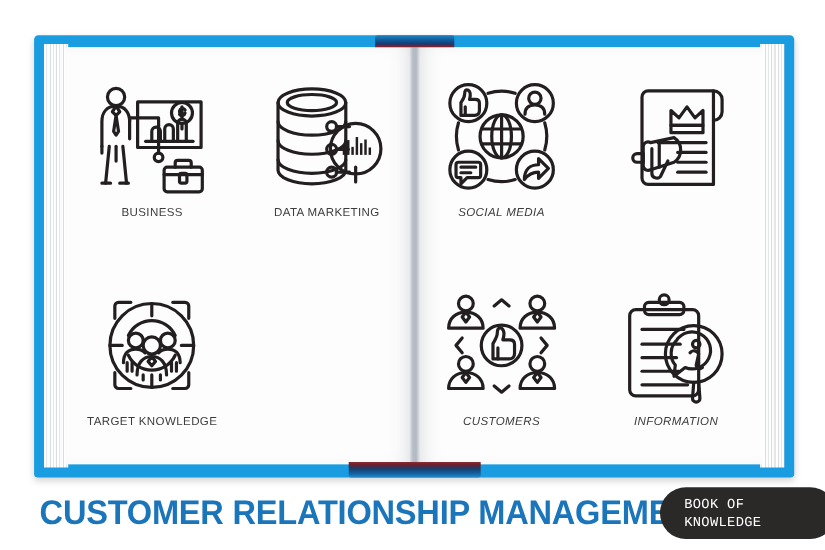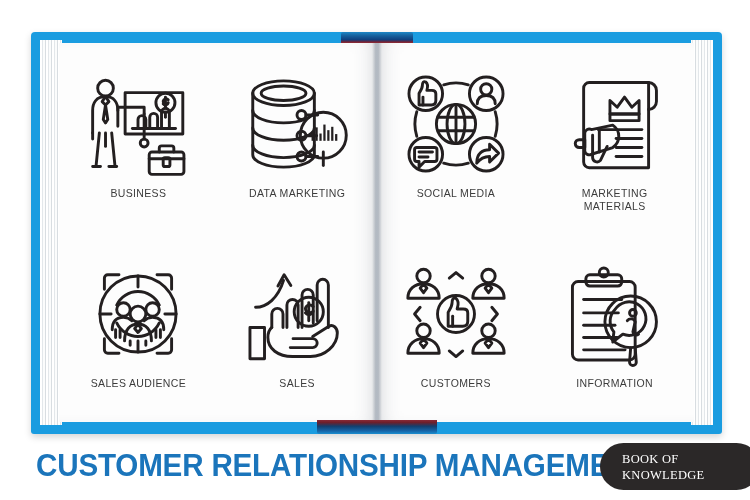--- a/index.html
+++ b/index.html
@@ -69,21 +69,21 @@
     bottom: 12px;
     background: #ffffff;
     display: flex;
   }
   .page {
     position: relative;
     flex: 1 1 50%;
     background: #fdfdfd;
   }
   .page-left  { box-shadow: inset -16px 0 22px -16px rgba(60,70,85,0.30); }
-  .page-right { box-shadow: inset  16px 0 22px -16px rgba(60,70,85,0.30); }
+  .page-right { box-shadow: inset  16px 0 22px -16px rgba(60,70,85,0.30); font-style: italic; }
 
   
   .gutter {
     position: absolute;
     left: 50%;
     top: 0;
     bottom: 0;
     width: 10px;
     transform: translateX(-50%);
     background: linear-gradient(to right,
@@ -199,21 +199,21 @@
     display: flex;
     align-items: center;
     padding-left: 22px;
   }
   #badge .badge-text {
     color: #ffffff;
     font-size: 12.5px;
     line-height: 16px;
     letter-spacing: 0.3px;
     white-space: pre-line;
-    font-family: Liberation Serif, serif;
+    font-family: Liberation Mono, monospace;
   }
 </style>
 </head>
 <body>
 
 <div id="stage">
 
   <div id="book">
 
     <div class="cover"></div>
@@ -331,49 +331,23 @@
                   <path d="M146 128 C146 113 138 106 126 106 C120 106 115 108 111 112"></path>
                   <path d="M140 128 L140 142 M132 128 L132 142"></path>
 
                   <circle cx="100" cy="100" r="14"></circle>
                   <path d="M76 148 C76 128 86 118 100 118 C114 118 124 128 124 148"></path>
                   <path d="M100 118 L94 126 L100 133 L106 126 Z"></path>
                   <path d="M86 148 L86 156 M114 148 L114 156"></path>
                 </g>
               </svg>
             </div>
-            <div class="caption">SALES AUDIENCE</div>
-          </div>
-
-          <div class="cell">
-            <div class="glyph">
-              <svg viewBox="0 0 200 200">
-                <g class="ico">
-
-                  <path d="M26 88 C46 88 66 72 76 40"></path>
-                  <path d="M66 50 L77 30 L89 49"></path>
-
-                  <path d="M55 124 L55 100 a10 10 0 0 1 20 0 L75 124"></path>
-                  <path d="M82 124 L82 84 a10 10 0 0 1 20 0 L102 124"></path>
-                  <path d="M109 124 L109 66 a10 10 0 0 1 20 0 L129 116"></path>
-                  <path d="M136 112 L136 48 a10 10 0 0 1 20 0 L156 124"></path>
-
-                  <path d="M55 124 C55 124 48 130 48 142 C48 162 66 176 92 176 L124 176 C150 176 172 156 172 134 C172 124 164 118 157 122 L128 140"></path>
-                  <path d="M93 144 L128 144 a8 8 0 0 1 0 16 L88 160"></path>
-
-                  <rect x="16" y="124" width="26" height="56"></rect>
-
-                  <circle cx="121" cy="96" r="26"></circle>
-                  <path d="M121 80 L121 112"></path>
-                  <path d="M129 87 a8 8 0 0 0 -14 3 a8 8 0 0 0 14 5 a8 8 0 0 1 -14 3"></path>
-                </g>
-              </svg>
-            </div>
-            <div class="caption">SALES</div>
-          </div>
+            <div class="caption">TARGET KNOWLEDGE</div>
+          </div>
+
 
         </div>
       </div>
 
       <div class="page page-right">
         <div class="grid">
 
           <div class="cell">
             <div class="glyph">
               <svg viewBox="0 0 200 200">
@@ -426,22 +400,20 @@
                   <path d="M102 142 L148 142"></path>
                   <path d="M102 158 L148 158"></path>
 
                   <path d="M60 120 L60 160 a8 8 0 0 0 14 5 L86 140"></path>
                   <path d="M46 116 L46 148 a8 8 0 0 0 12 6 L96 142 a24 24 0 0 0 0 -40 L58 110 a8 8 0 0 0 -12 6 Z"></path>
                   <path d="M36 128 a7 7 0 0 0 0 14 L46 142 L46 128 Z"></path>
                   <path d="M72 110 L72 150"></path>
                 </g>
               </svg>
             </div>
-            <div class="caption">MARKETING
-MATERIALS</div>
           </div>
 
           <div class="cell">
             <div class="glyph">
               <svg viewBox="0 0 200 200">
                 <g class="ico">
 
                   <path d="M88 36 L100 26 L112 36"></path>
                   <path d="M88 166 L100 176 L112 166"></path>
                   <path d="M36 88 L26 100 L36 112"></path>

